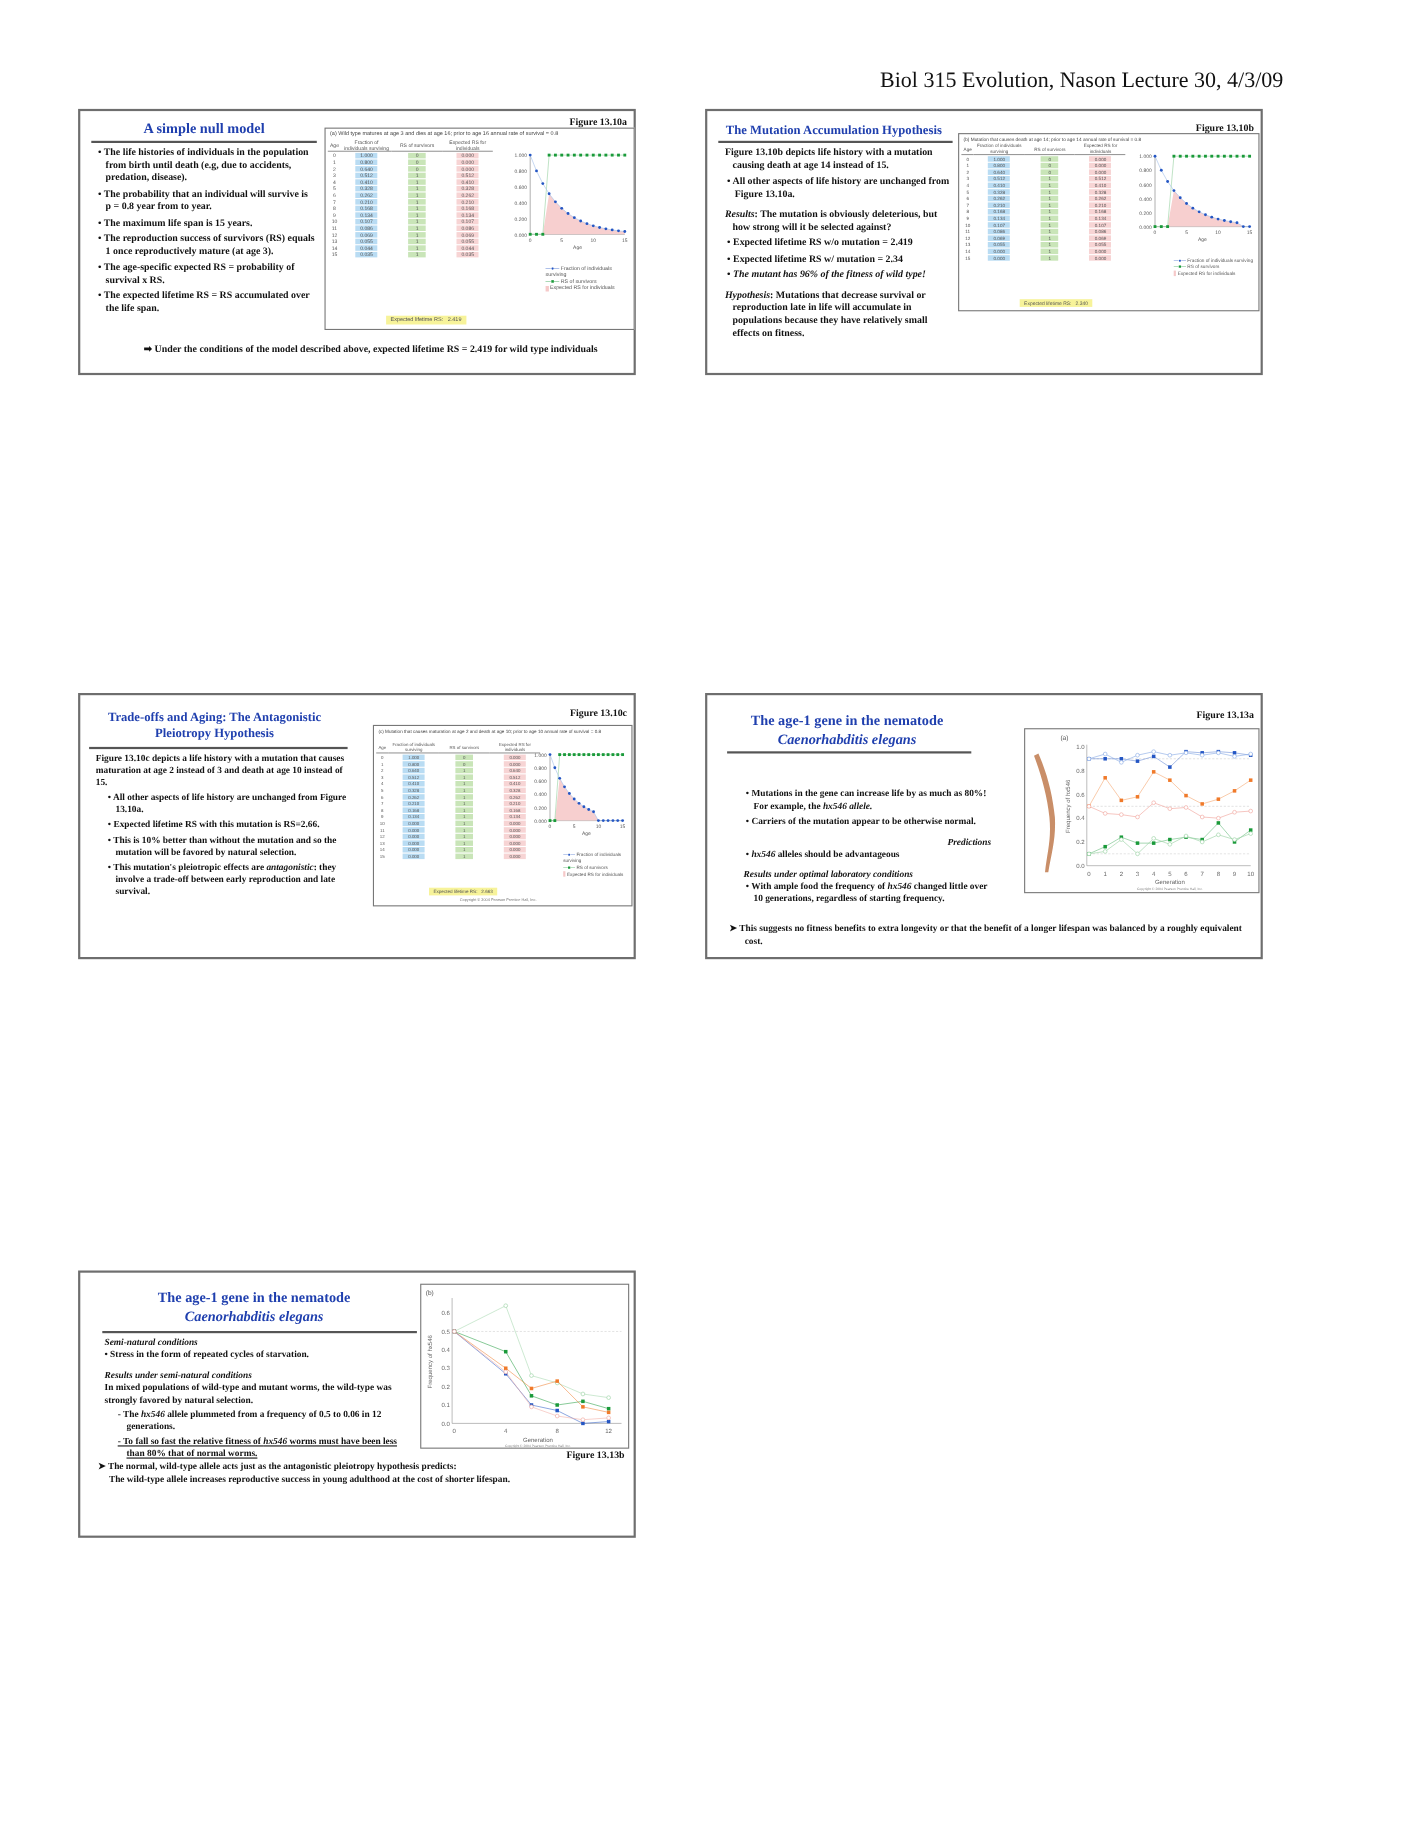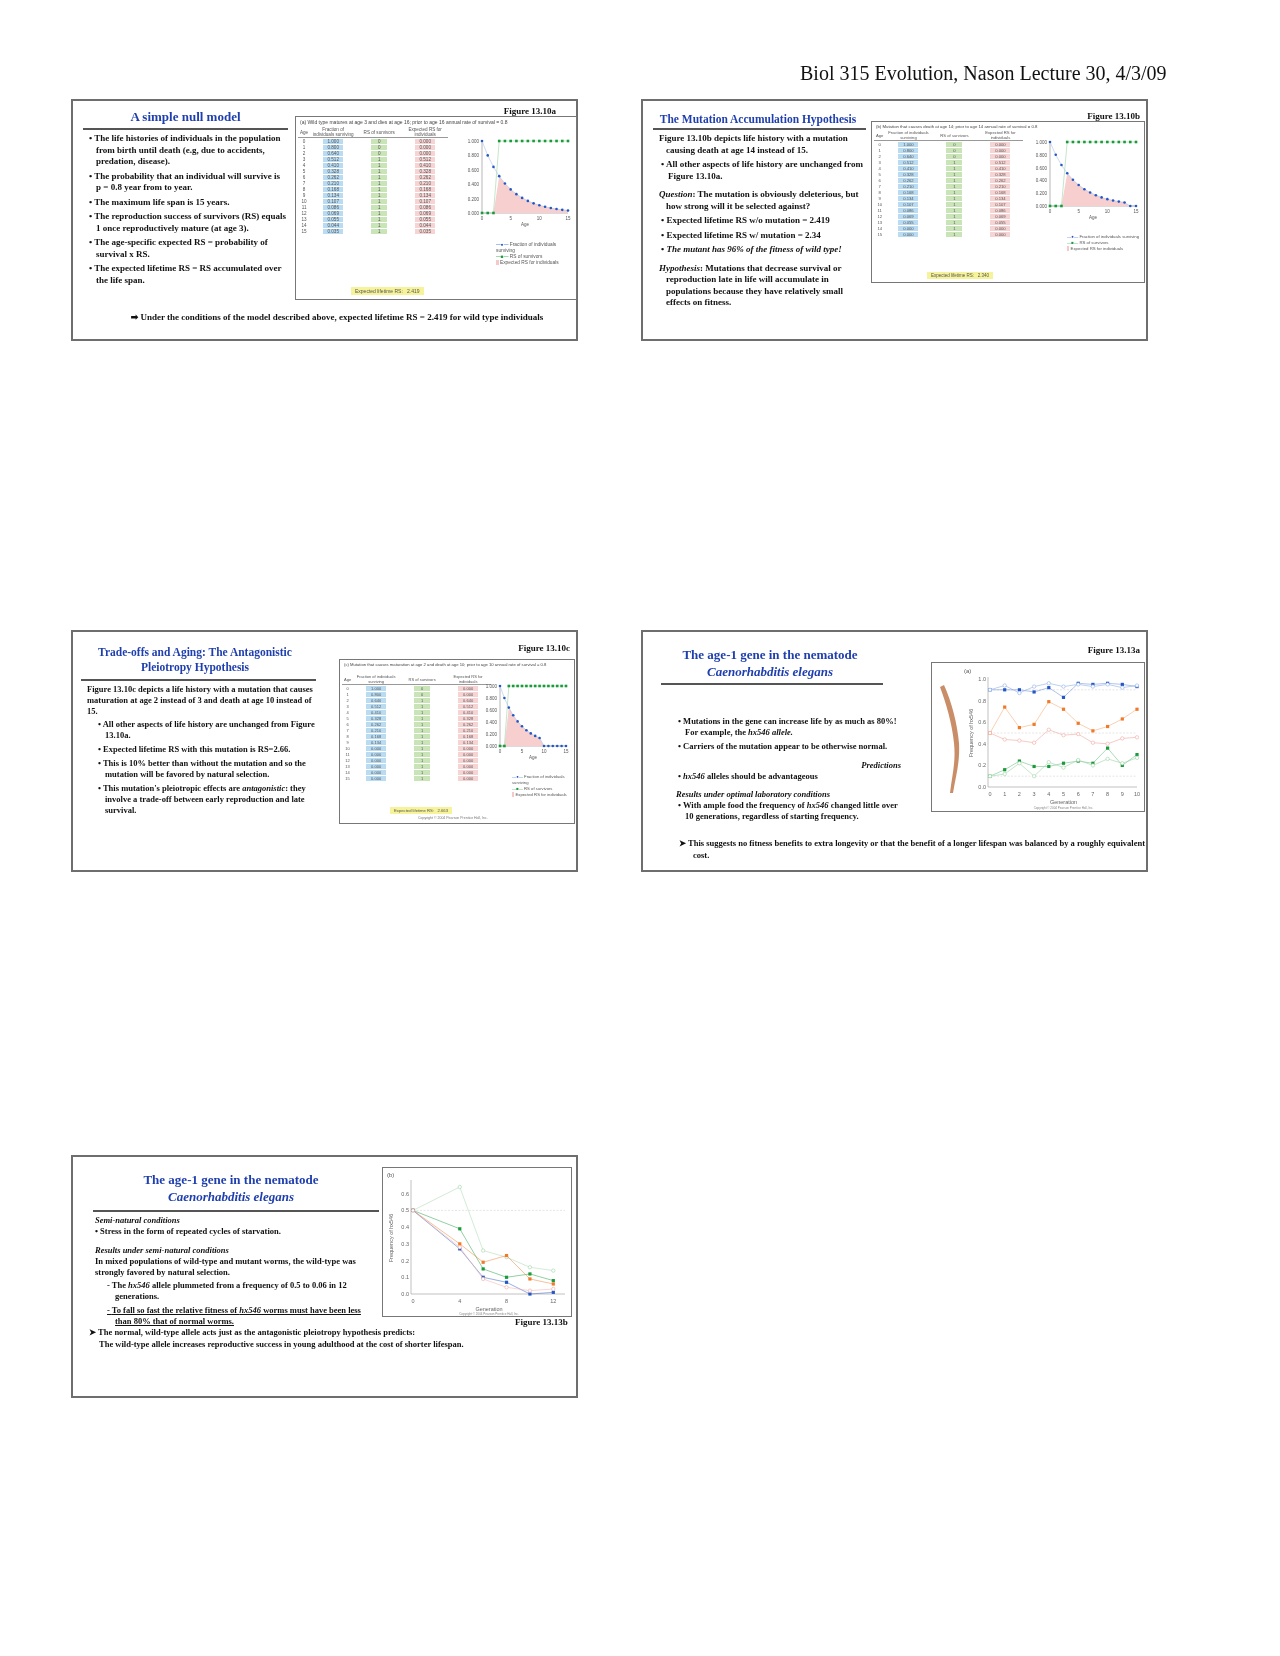--- a/index.html
+++ b/index.html
@@ -28,21 +28,21 @@
   .copy { position:absolute; font-size:3.5px; color:#777; }
 </style>
 </head>
 <body>
 
 <div class="page-header">Biol 315 Evolution, Nason Lecture 30, 4/3/09</div>
 
 <div class="slide" style="left:71px; top:99px; width:507px; height:242px;">
   <div class="slide-title" style="position:absolute; left:10px; width:205px; top:8px;">A simple null model</div>
   <div class="rule" style="position:absolute; left:10px; width:205px; top:27px;"></div>
-  <div class="fig-label" style="right:20px; top:5px;">Figure 13.10a</div>
+  <div class="fig-label" style="right:6px; top:5px;">Figure 13.10a</div>
   <div class="txt" style="position:absolute; left:14px; top:32px; width:200px;">
     <p class="bul">• <span>The life histories of individuals in the population from birth until death (e.g, due to accidents, predation, disease).</span></p>
     <p class="bul">• <span>The probability that an individual will survive is p = 0.8 year from to year.</span></p>
     <p class="bul">• <span>The maximum life span is 15 years.</span></p>
     <p class="bul">• <span>The reproduction success of survivors (RS) equals 1 once reproductively mature (at age 3).</span></p>
     <p class="bul">• <span>The age-specific expected RS = probability of survival x RS.</span></p>
     <p class="bul">• <span>The expected lifetime RS = RS accumulated over the life span.</span></p>
   </div>
   <div class="txt" style="position:absolute; left:24px; top:211px; width:480px;text-align:center;">
     <span>➡ </span><span>Under the conditions of the model described above, expected lifetime RS = 2.419 for wild type individuals</span>
@@ -214,21 +214,21 @@
   </div>
 </div>
 
 <div class="slide" style="left:641px; top:99px; width:507px; height:242px;">
   <div class="slide-title" style="position:absolute; left:10px; width:210px; top:10px; font-size:11.5px;">The Mutation Accumulation Hypothesis</div>
   <div class="rule" style="position:absolute; left:10px; width:213px; top:27px;"></div>
   <div class="fig-label" style="right:6px; top:10px;">Figure 13.10b</div>
   <div class="txt" style="position:absolute; left:16px; top:32px; width:210px;">
     <p class="bul" style="padding-left:7px;">Figure 13.10b depicts life history with a mutation causing death at age 14 instead of 15.</p>
     <p class="bul">• <span>All other aspects of life history are unchanged from Figure 13.10a.</span></p>
-    <p style="margin-top:7px; padding-left:7px; text-indent:-7px;"><span class="it">Question</span><span>: The mutation is obviously deleterious, but how strong will it be selected against?</span></p>
+    <p style="margin-top:7px; padding-left:7px; text-indent:-7px;"><span class="it">Results</span><span>: The mutation is obviously deleterious, but how strong will it be selected against?</span></p>
     <p class="bul">• <span>Expected lifetime RS w/o mutation = 2.419</span></p>
     <p class="bul">• <span>Expected lifetime RS w/ mutation  = 2.34</span></p>
     <p class="bul">• <span class="it">The mutant has 96% of the fitness of wild type!</span></p>
     <p style="margin-top:7px; padding-left:7px; text-indent:-7px;"><span class="it">Hypothesis</span><span>: Mutations that decrease survival or reproduction late in life will accumulate in populations because they have relatively small effects on fitness.</span></p>
   </div>
   <div class="fig" style="left:228px; top:20px; width:272px; height:160px;">
     <div class="cap" style="font-size:4.3px;">(b)  Mutation that causes death at age 14;  prior to age 14 annual rate of survival = 0.8</div>
     <table class="lt" id="t1" style="left:2px; top:8px; font-size:4.2px;">
         <tbody>
           <tr>
@@ -584,21 +584,21 @@
   <div class="rule" style="position:absolute; left:18px; width:222px; top:51px;"></div>
   <div class="fig-label" style="right:6px; top:13px;">Figure 13.13a</div>
   <div class="txt" style="position:absolute; left:33px; top:56px; width:225px; font-size:8.5px; line-height:11px;margin-top:28px;">
     <p class="bul">• <span>Mutations in the gene can increase life by as much as 80%! For example, the </span><span class="it">hx546 allele.</span></p>
     <p class="bul">• <span>Carriers of the mutation appear to be otherwise normal.</span></p>
     <p style="margin:8px 0 0 0;text-align:right;" class="it">Predictions</p>
     <p class="bul">• <span class="it">hx546</span><span> alleles should be advantageous</span></p>
     <p style="margin:7px 0 0 0;" class="it">Results under optimal laboratory conditions</p>
     <p class="bul">• <span>With ample food the frequency of </span><span class="it">hx546</span><span> changed little over 10 generations, regardless of starting frequency.</span></p>
   </div>
-  <div class="txt" style="position:absolute; left:36px; top:206px; width:465px; font-size:8.5px; padding-left:14px; text-indent:-14px;font-family:Liberation Serif, serif;">
+  <div class="txt" style="position:absolute; left:20px; top:206px; width:465px; font-size:8.5px; padding-left:14px; text-indent:-14px;font-family:Liberation Serif, serif;">
     <span>➤ </span><span>This suggests no fitness benefits to extra longevity or that the benefit of a longer lifespan was balanced by a roughly equivalent cost.</span>
   </div>
   <div class="fig" style="left:288px; top:30px; width:212px; height:148px;">
     <svg id="c3" width="212" height="148" style="position:absolute; left:0; top:0;">
         <text x="32" y="10" font-size="6" fill="#555">(a)</text>
         <path d="M8,24 C14,40 20,60 22,80 C24,100 20,112 18,130 L21,130 C24,112 28,100 27,80 C25,60 20,40 12,22 Z" fill="#c07a4e" opacity="0.85"></path>
         <text x="54" y="126" font-size="5.5" text-anchor="end" fill="#666">0.0</text>
         <text x="54" y="104.4" font-size="5.5" text-anchor="end" fill="#666">0.2</text>
         <text x="54" y="82.8" font-size="5.5" text-anchor="end" fill="#666">0.4</text>
         <text x="54" y="61.2" font-size="5.5" text-anchor="end" fill="#666">0.6</text>

